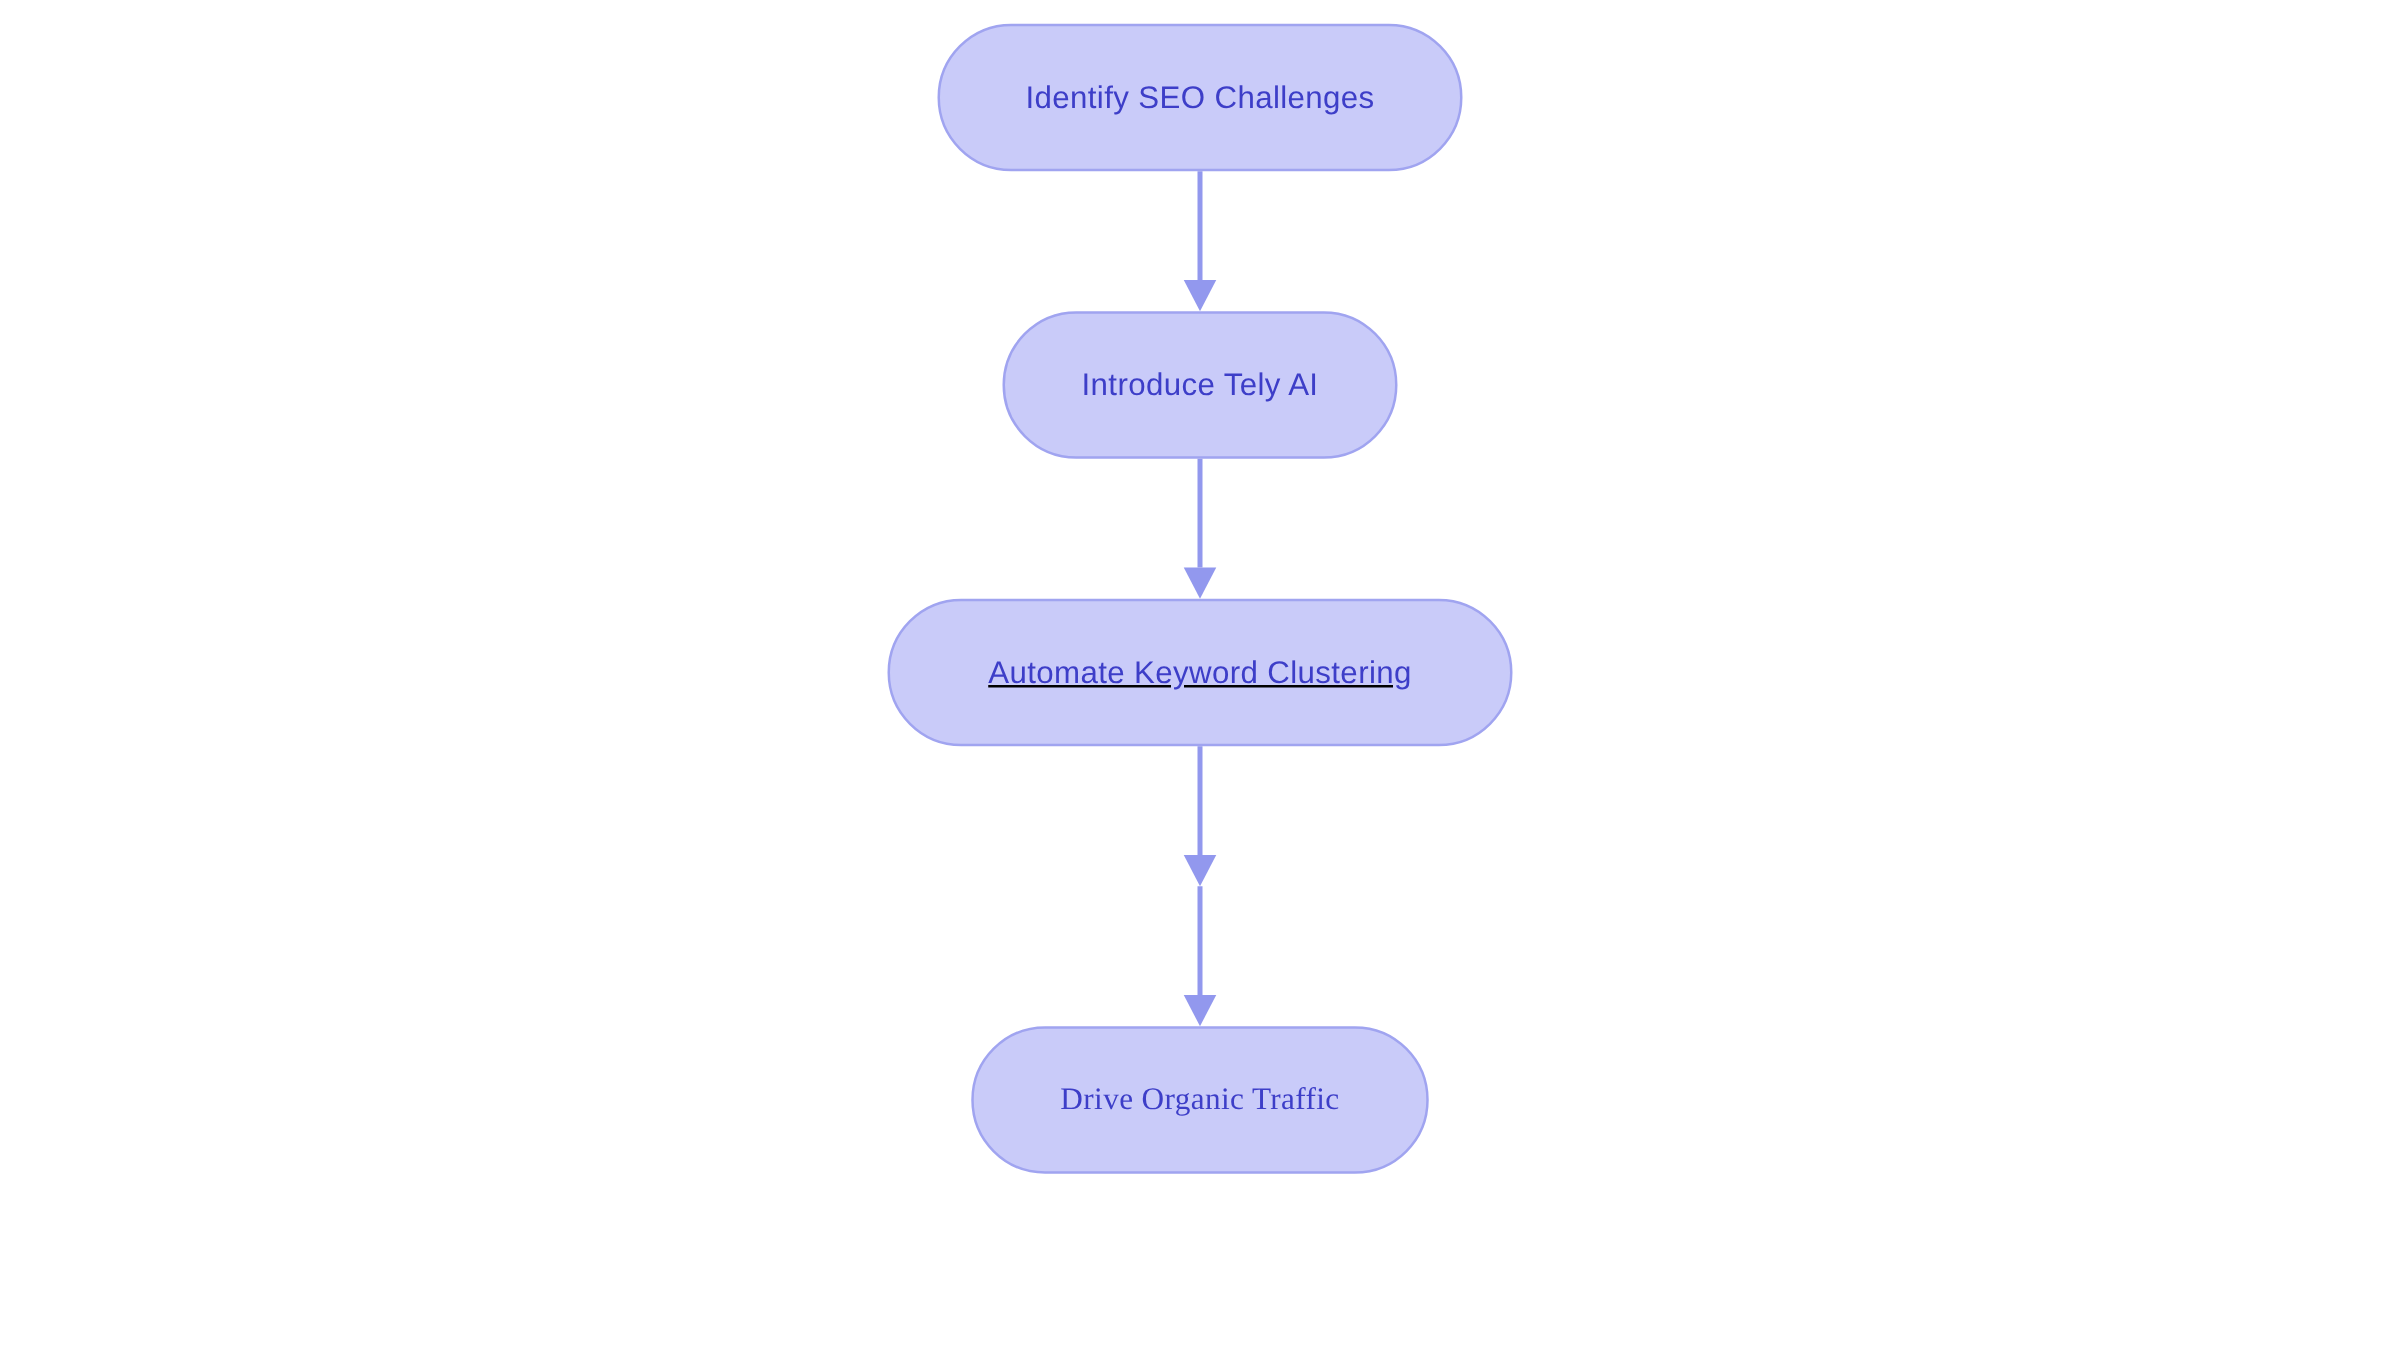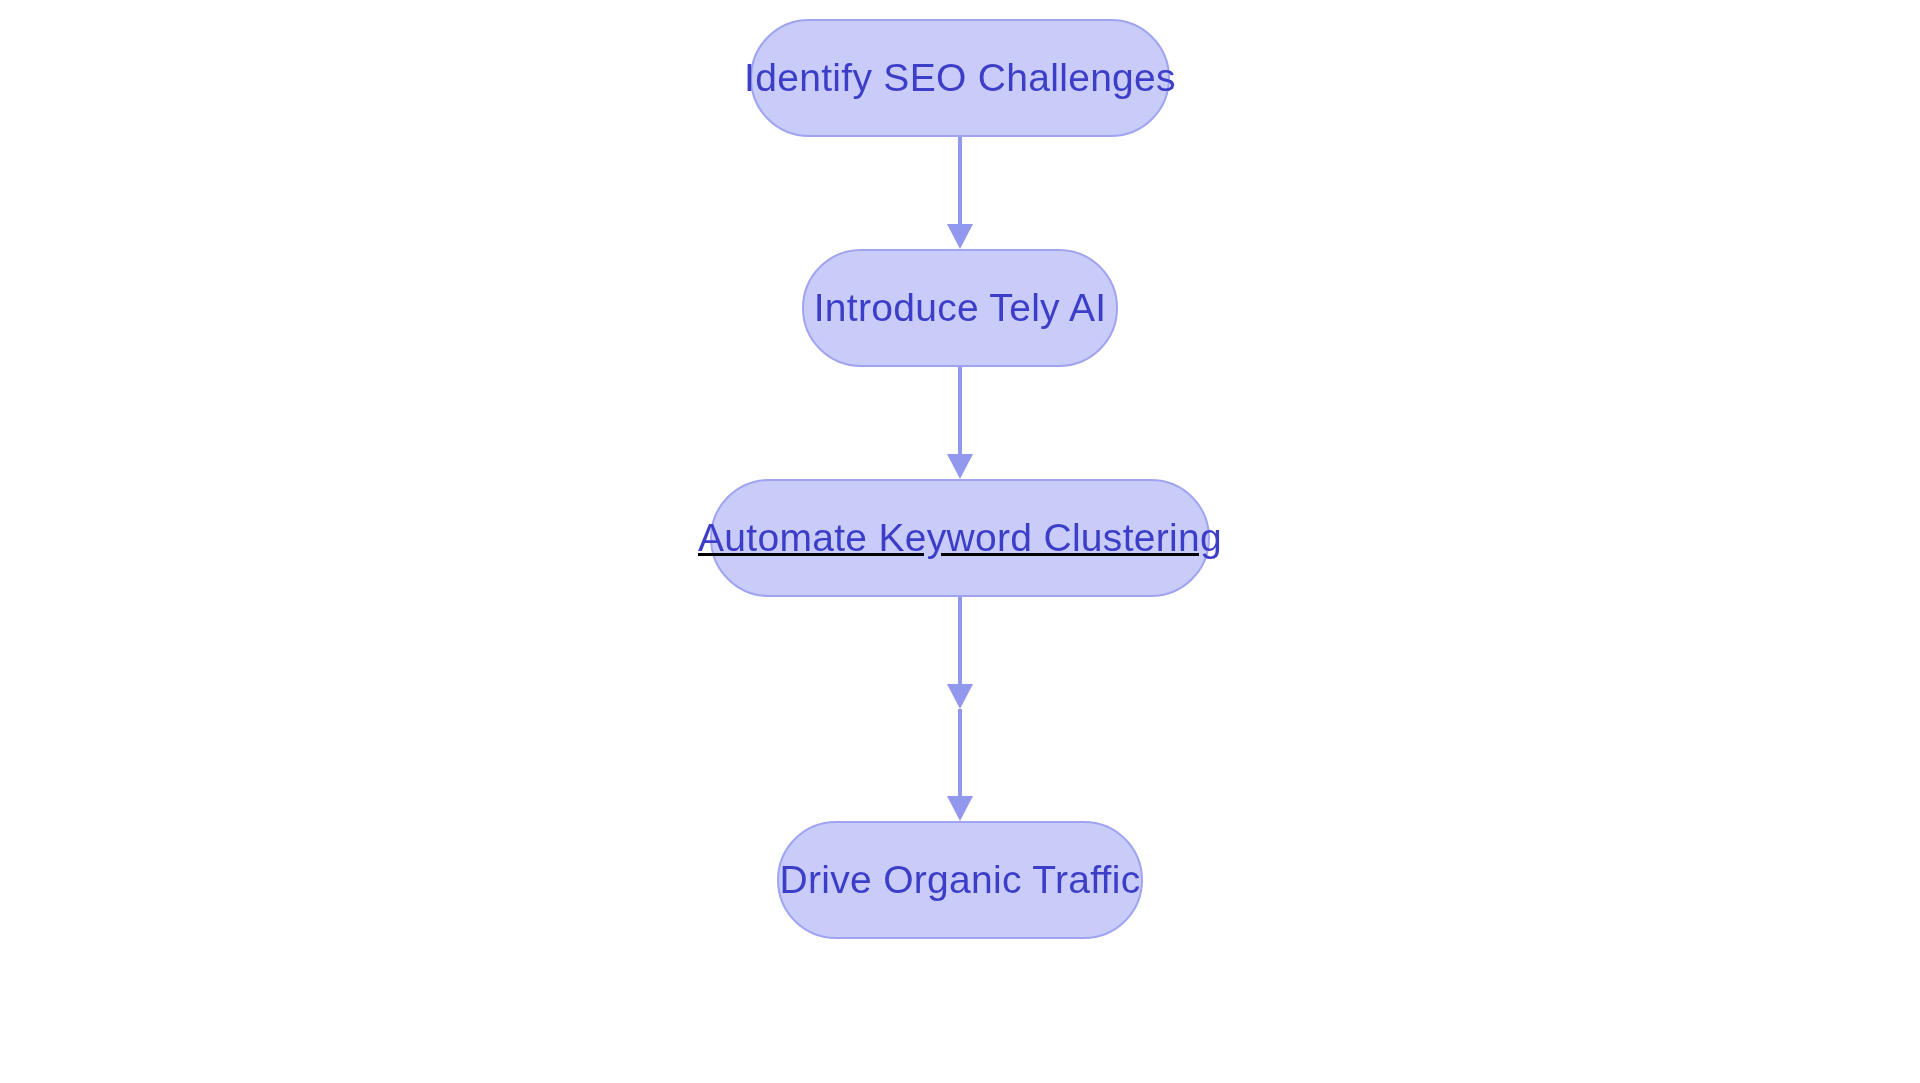--- a/index.html
+++ b/index.html
@@ -34,29 +34,29 @@
     border-radius: 59px;
     background: var(--node-fill);
     border: 2px solid var(--node-border);
     display: flex;
     align-items: center;
     justify-content: center;
     flex: 0 0 auto;
   }
   .node span {
     color: var(--node-text);
-    font-size: 39px;
+    font-size: 25px;
     letter-spacing: 0.3px;
     white-space: nowrap;
   }
   .w1 { width: 420px; }
   .w2 { width: 316px; }
   .w3 { width: 500px; text-decoration: underline; }
   .w4 { width: 481px; }
-  .w5 { width: 366px; }
+  .w5 { width: 366px; font-family: Liberation Serif, serif; }
   .arrow {
     height: 112px;
     width: 28px;
     display: flex;
     flex-direction: column;
     align-items: center;
     flex: 0 0 auto;
   }
   .arrow .stem {
     width: 4px;

